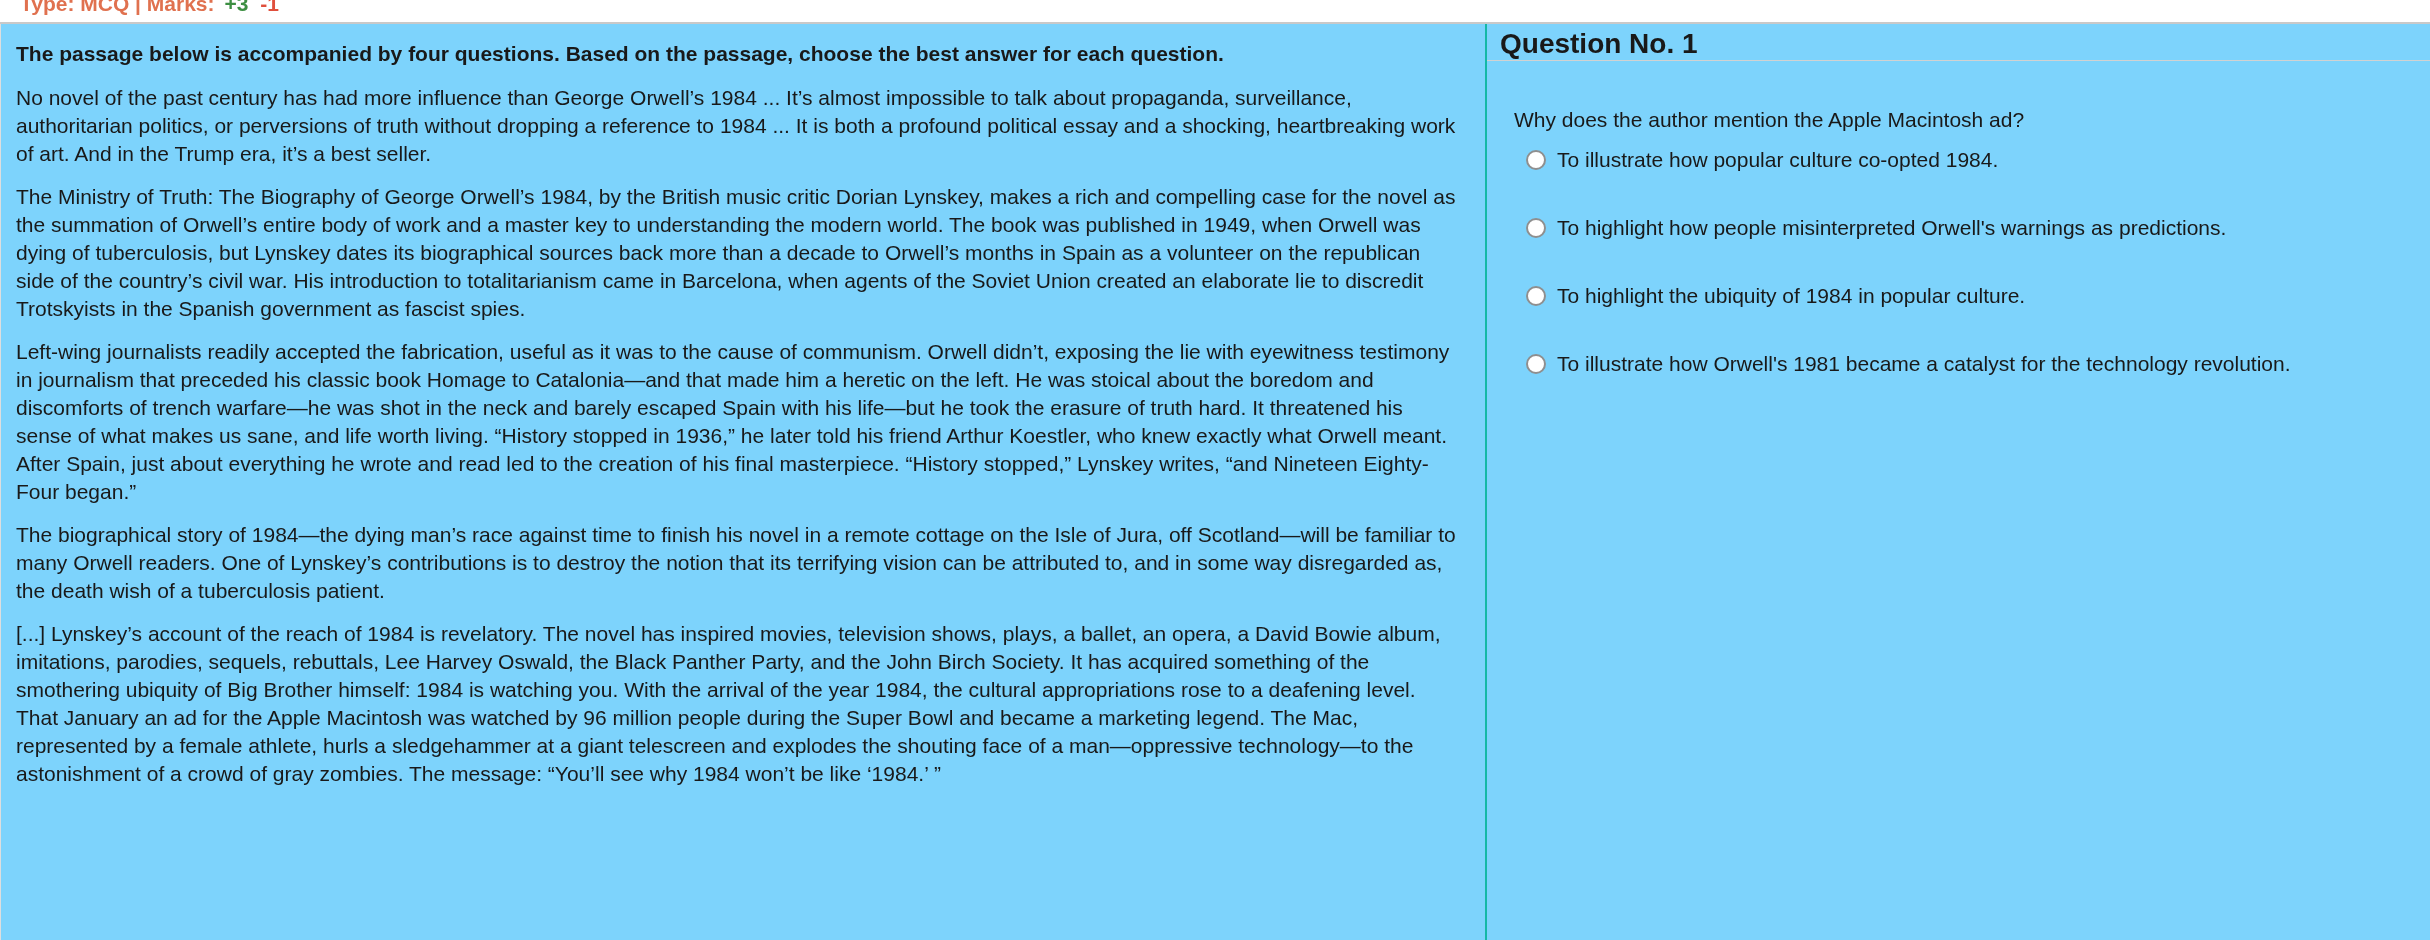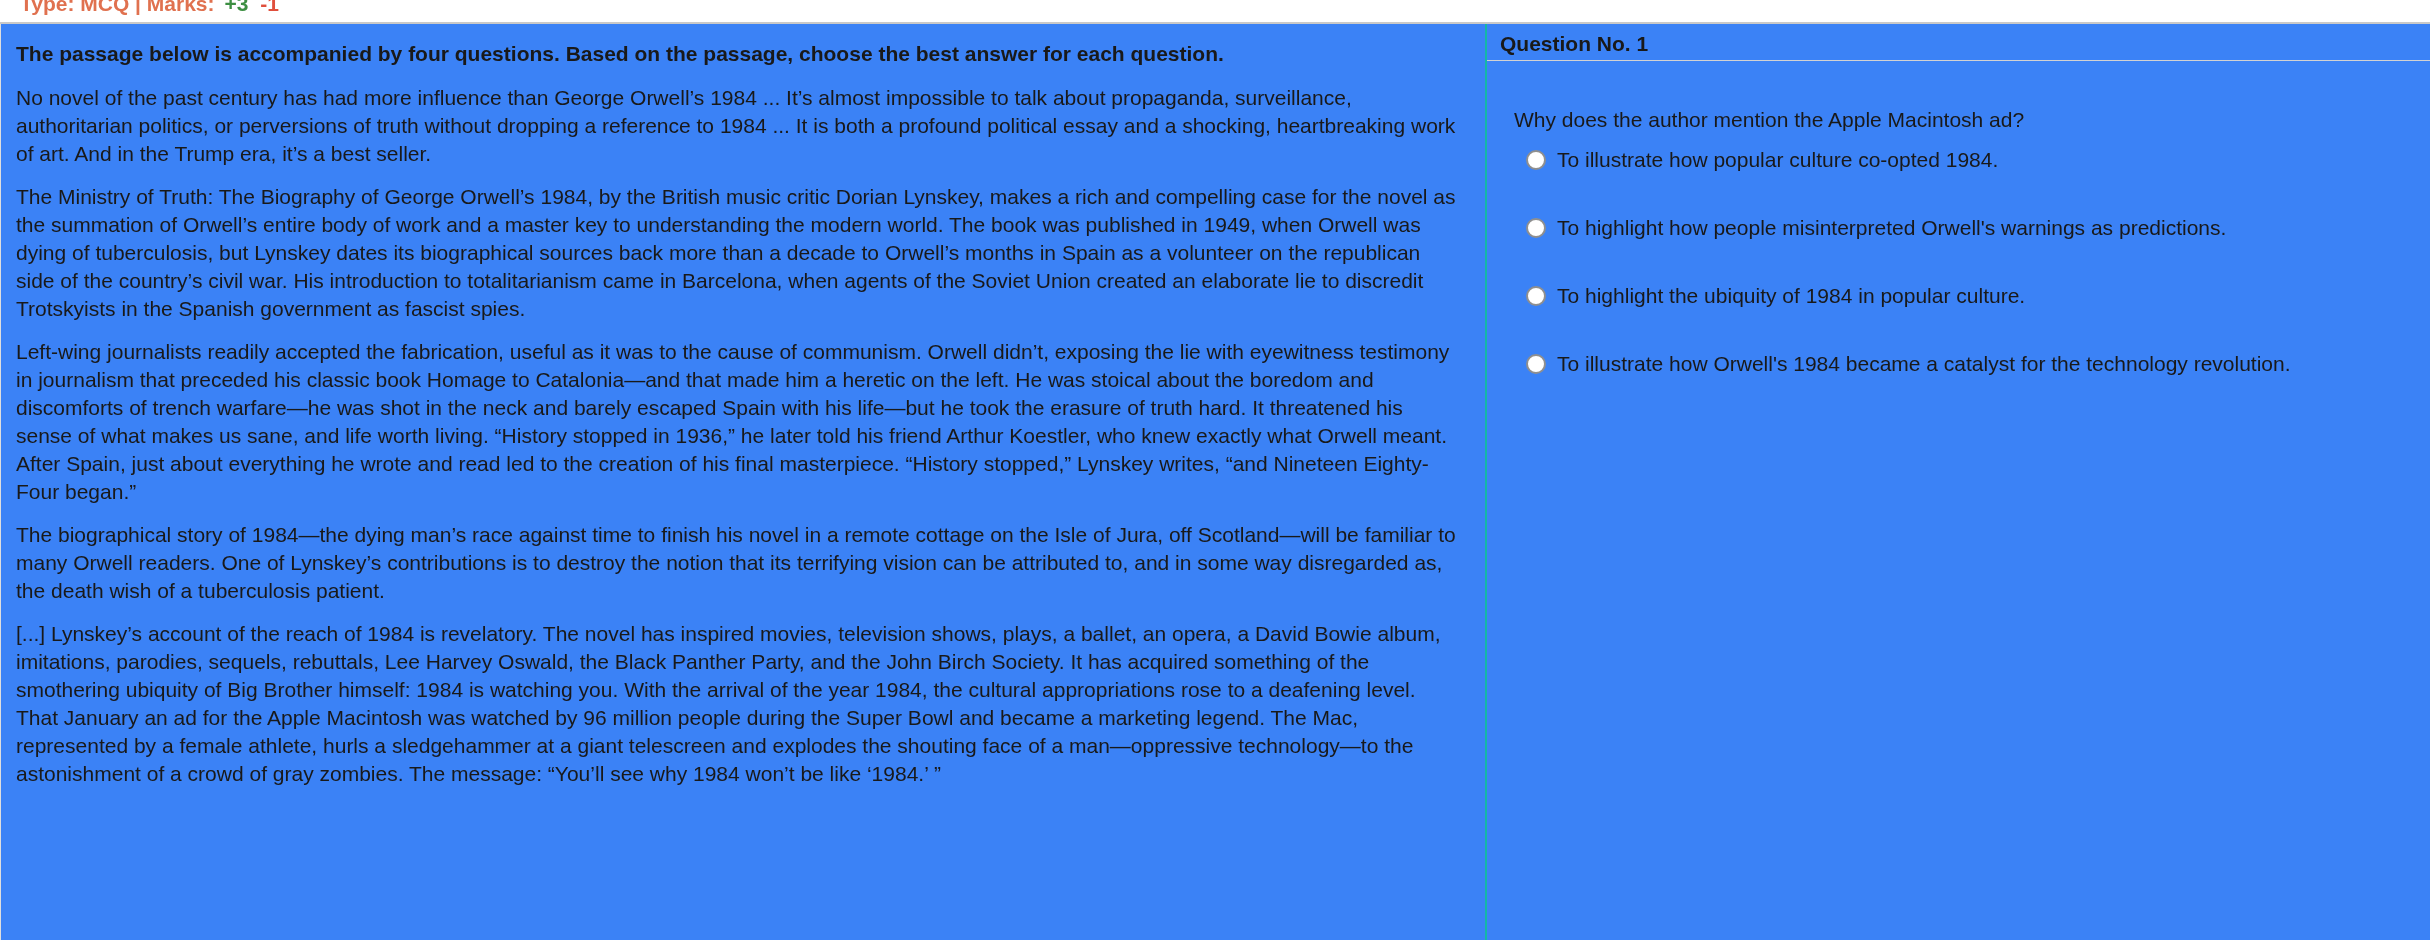--- a/index.html
+++ b/index.html
@@ -7,21 +7,21 @@
     padding: 0;
     background: #ffffff;
     font-family: "Liberation Sans", "DejaVu Sans", sans-serif;
     color: var(--text_black, #191919);
   }
   .app {
     position: relative;
     width: 2430px;
     height: 940px;
     overflow: hidden;
-    background: #3b82f6;
+    background: #7dd3fc;
   }
   
   .meta-bar {
     height: 22px;
     overflow: hidden;
     border-bottom: 2px solid #c9c9c9;
     background: #ffffff;
   }
   .meta-text {
     display: block;
@@ -66,21 +66,21 @@
     flex: 1;
     box-sizing: border-box;
     font-size: 21px;
     line-height: 28px;
   }
   .q-header {
     box-sizing: border-box;
     height: 37px;
     padding: 6px 0 0 13px;
     font-weight: bold;
-    font-size: 21px;
+    font-size: 28px;
     line-height: 28px;
     border-bottom: 1px solid #d2d2d2;
   }
   .q-body {
     padding: 33px 30px 0 15px;
   }
   .q-text {
     margin: 12px;
   }
   .options {
@@ -144,20 +144,20 @@
             <div class="option-row">
               <span class="radio"></span>
               <span class="option-label">To highlight how people misinterpreted Orwell's warnings as predictions.</span>
             </div>
             <div class="option-row">
               <span class="radio"></span>
               <span class="option-label">To highlight the ubiquity of 1984 in popular culture.</span>
             </div>
             <div class="option-row">
               <span class="radio"></span>
-              <span class="option-label">To illustrate how Orwell's 1984 became a catalyst for the technology revolution.</span>
+              <span class="option-label">To illustrate how Orwell's 1981 became a catalyst for the technology revolution.</span>
             </div>
           </div>
       </div>
     </div>
 
   </div>
 </div>
 
 </body></html>

